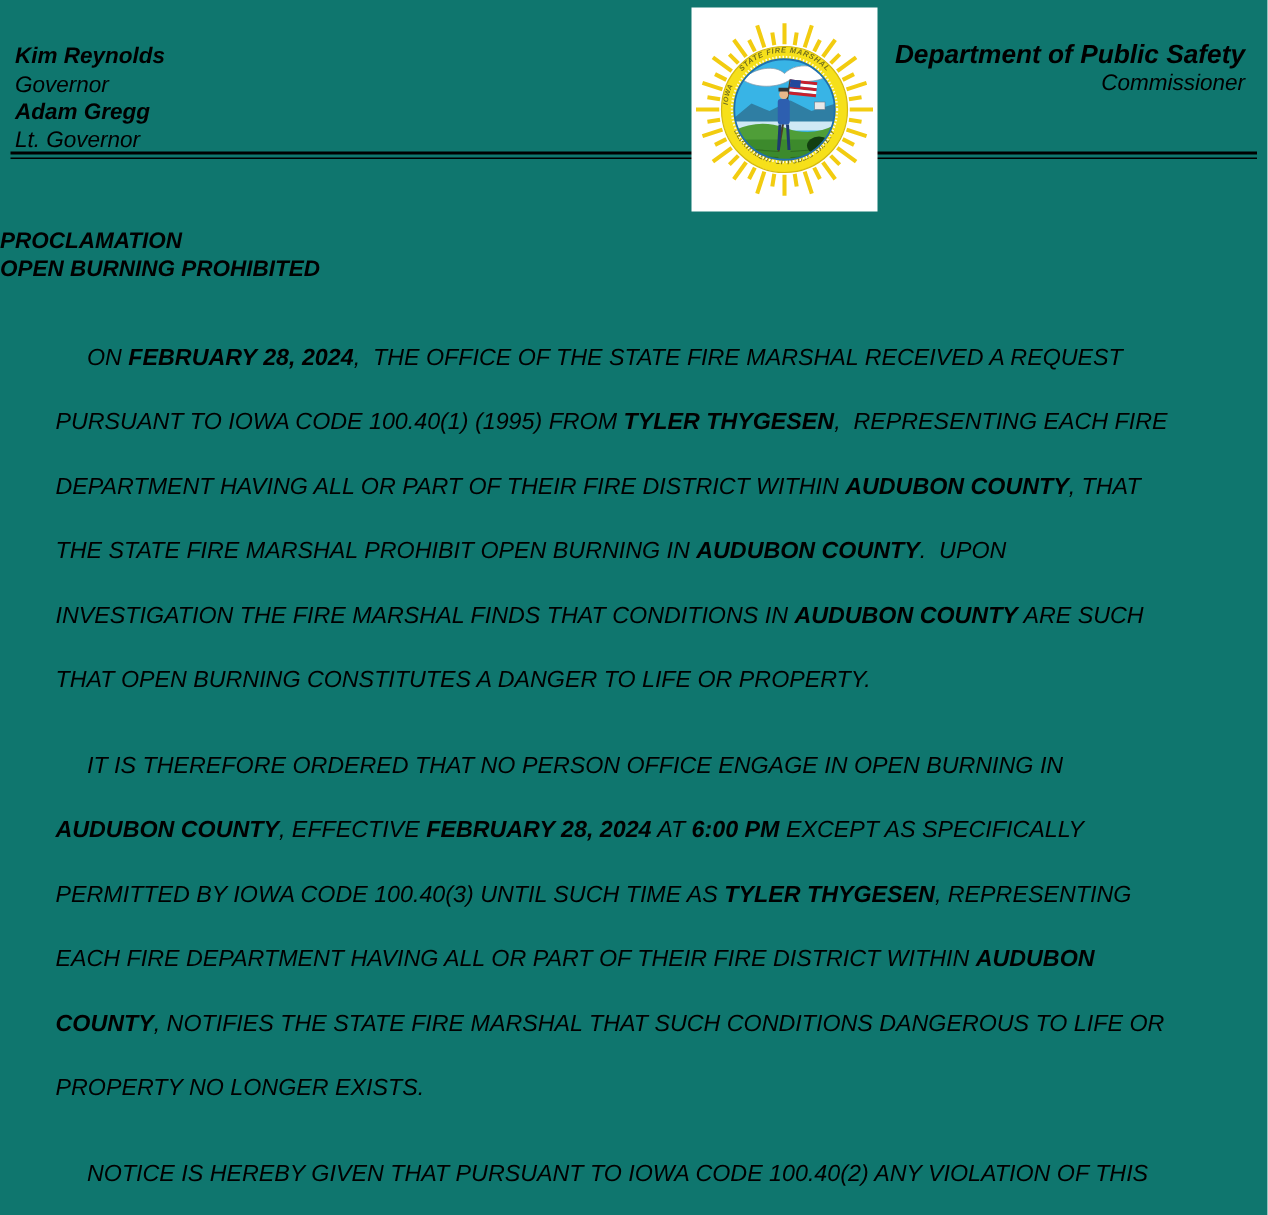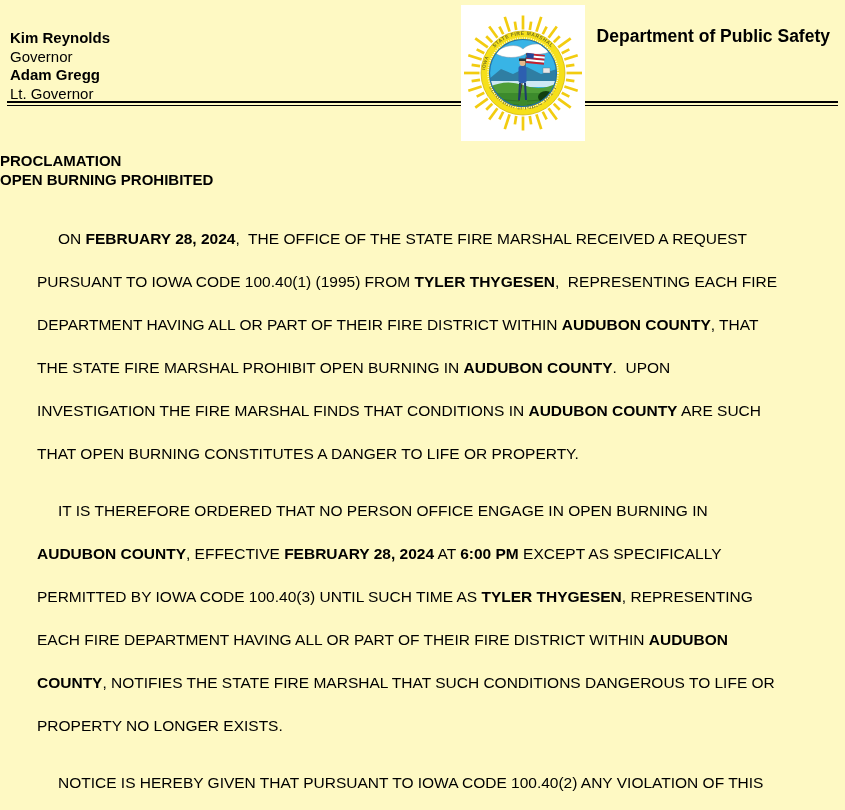--- a/index.html
+++ b/index.html
@@ -1,17 +1,17 @@
 <!DOCTYPE html>
 <html><head>
 <meta charset="utf-8">
 <style>
   html,body{margin:0;padding:0;background:#fff;}
-  .page{position:relative;width:845px;height:810px;background:#fef9c3;overflow:hidden;
-        font-family:"Liberation Sans",sans-serif;color:#000;}
+  .page{position:relative;width:845px;height:810px;background:#0f766e;overflow:hidden;
+        font-family:"Liberation Sans",sans-serif;color:#000;font-style:italic;}
 
   
   .hdr-left{position:absolute;left:10px;top:29px;font-size:15px;line-height:18.5px;}
   .hdr-left .nm{font-weight:bold;}
   .hdr-right{position:absolute;right:15px;top:26px;text-align:right;}
   .dept{font-weight:bold;font-size:17.5px;line-height:21px;}
   .comm-name{font-weight:bold;font-size:15px;line-height:17px;margin-top:21px;}
   .comm-title{font-size:15px;line-height:17px;}
   .rule{position:absolute;left:7px;right:7px;top:101px;height:2px;
         border-top:2px solid #000;border-bottom:1px solid #000;}
@@ -40,20 +40,21 @@
 
   <div class="hdr-left">
     <div class="nm">Kim Reynolds</div>
     <div>Governor</div>
     <div class="nm">Adam Gregg</div>
     <div>Lt. Governor</div>
   </div>
 
   <div class="hdr-right">
     <div class="dept">Department of Public Safety</div>
+    <div class="comm-title">Commissioner</div>
   </div>
 
   <div class="rule"></div>
 
   <div class="seal-wrap">
     <svg viewBox="0 0 124 136" xmlns="http://www.w3.org/2000/svg">
       <g id="rays">
           <line x1="105.50" y1="68.00" x2="121.00" y2="68.00" stroke="#f2cc10" stroke-width="2.7"></line>
           <line x1="104.96" y1="74.80" x2="113.36" y2="76.13" stroke="#f2cc10" stroke-width="2.7"></line>
           <line x1="103.37" y1="81.44" x2="116.69" y2="85.77" stroke="#f2cc10" stroke-width="2.7"></line>

